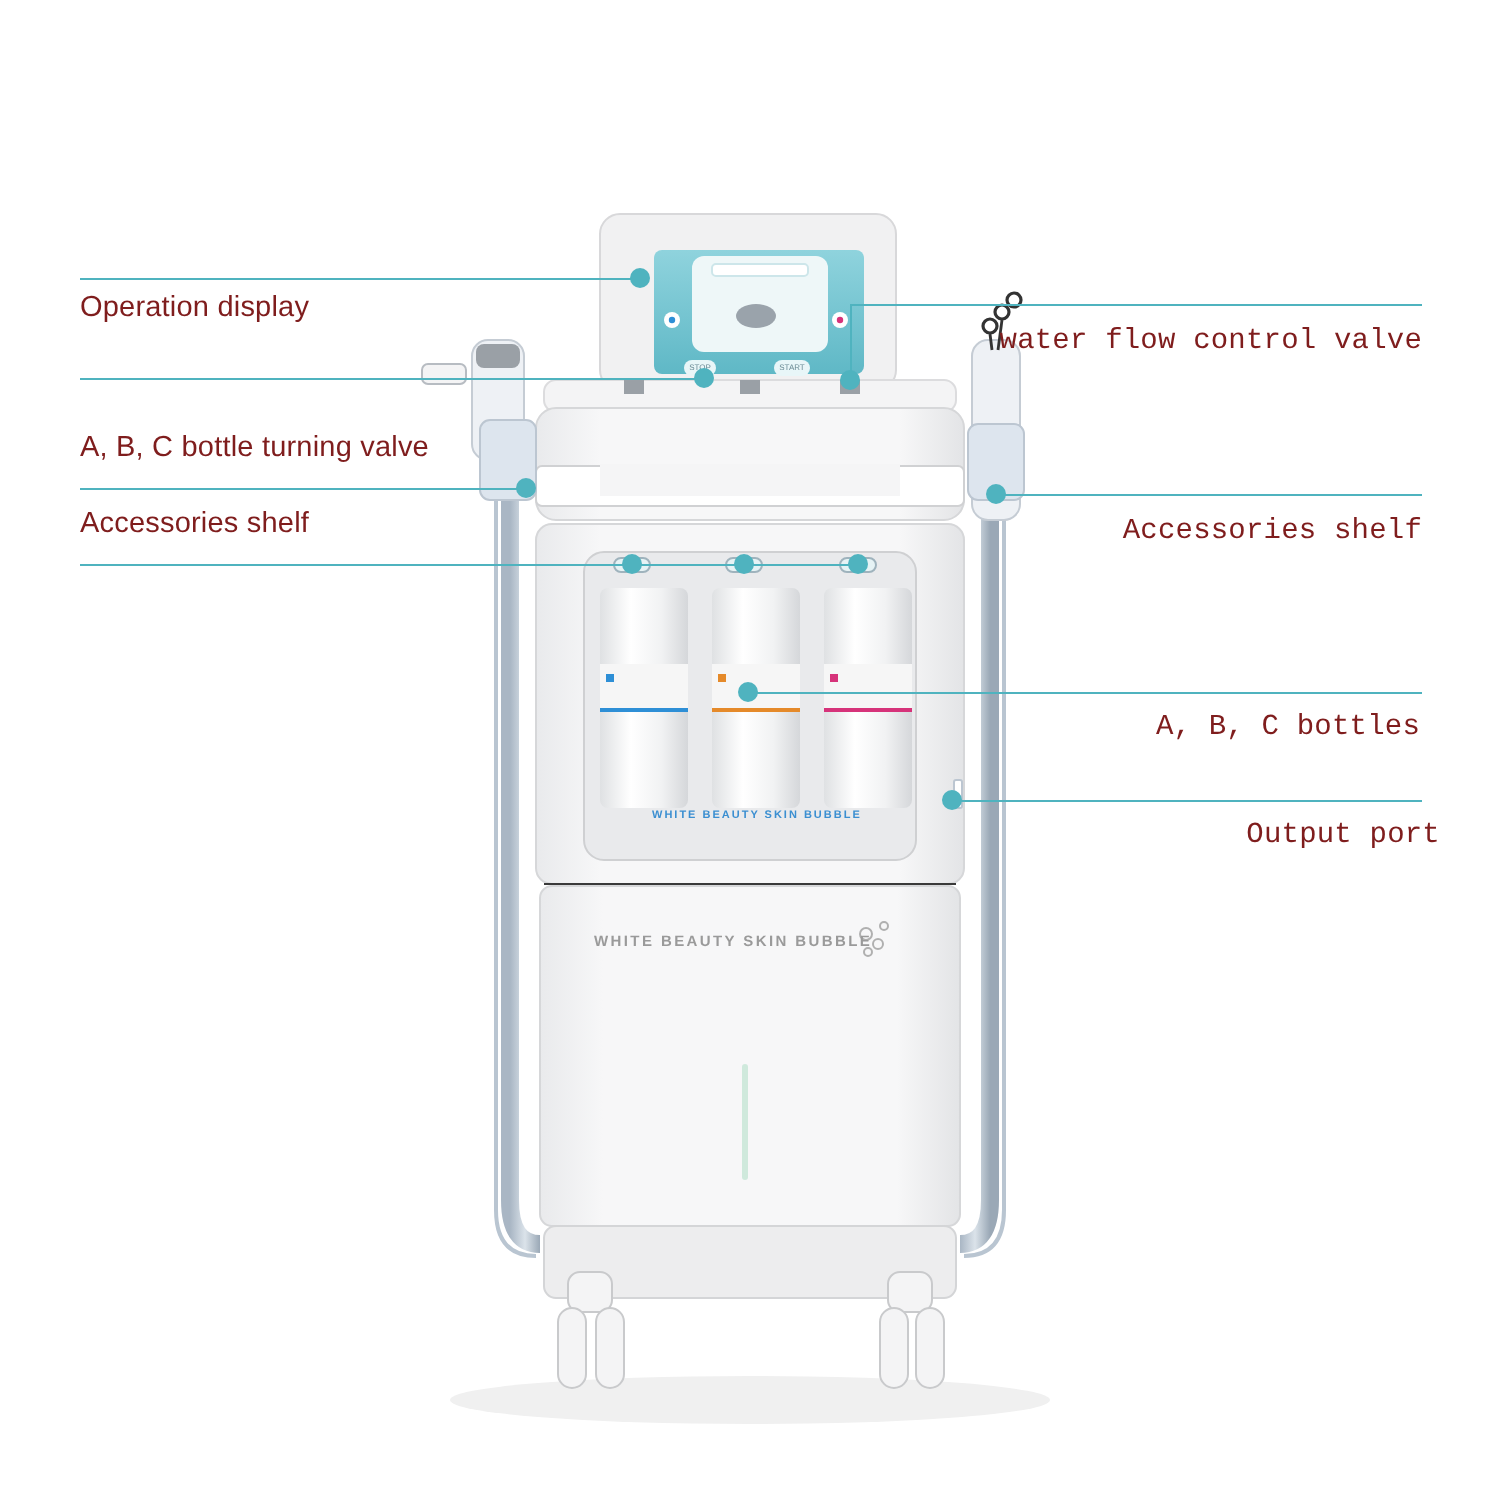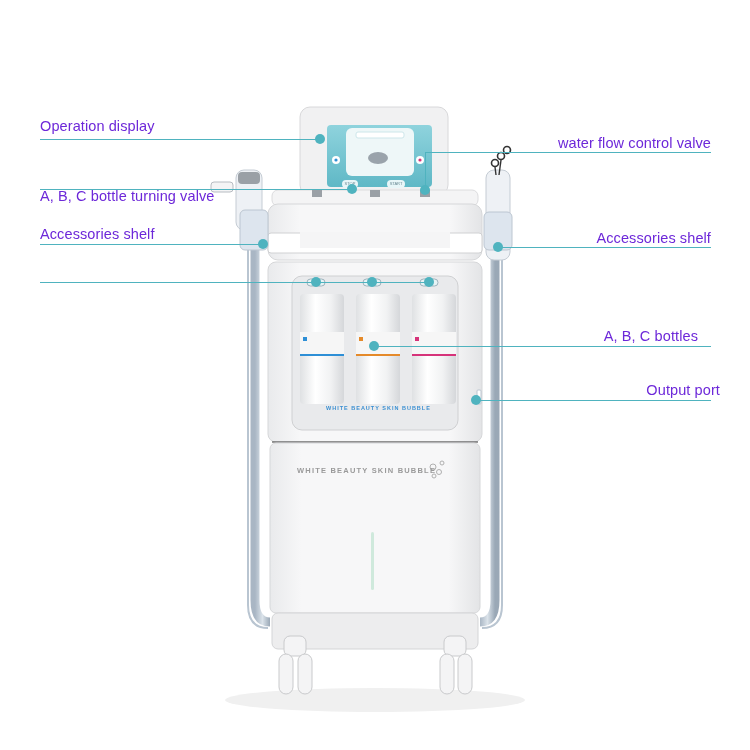--- a/index.html
+++ b/index.html
@@ -1,19 +1,19 @@
 <!DOCTYPE html>
 <html><head>
 <meta charset="utf-8">
 <style>
   html, body { margin:0; padding:0; background:#ffffff; }
   body { width:750px; height:750px; position:relative; overflow:hidden; font-family:"Liberation Sans", "DejaVu Sans", sans-serif; }
   .stage { position:absolute; left:0; top:0; width:750px; height:750px; }
-  .lbl { position:absolute; font-size:14.5px; color:#6d28d9; white-space:nowrap; letter-spacing:0.1px; }
-  .lbl.r { text-align:right; }
+  .lbl { position:absolute; font-size:14.5px; color:#7f1d1d; white-space:nowrap; letter-spacing:0.1px;margin-top:28px; }
+  .lbl.r { text-align:right;font-family:Liberation Mono, monospace; }
   .line { position:absolute; height:1px; background:#4fb3bf; }
   .dot { position:absolute; width:10px; height:10px; border-radius:50%; background:#4fb3bf; transform:translate(-5px,-5px); }
   svg { position:absolute; left:0; top:0; }
   .brand { position:absolute; font-size:8.5px; letter-spacing:1.4px; font-weight:bold; white-space:nowrap;text-align:right; }
   .scr-btn { position:absolute; font-size:4px; color:#6a8a94; background:#e8f6f8; border-radius:5px; text-align:center; line-height:8px; height:8px; }
 </style>
 </head>
 <body>
 
 <div class="stage">
@@ -150,21 +150,21 @@
 
   <div class="lbl r" style="right:39px;top:135px;">water flow control valve</div>
   <div class="line" style="left:425px;top:152px;width:286px;"></div>
   <div class="line" style="left:425px;top:152px;width:1px;height:36px;"></div>
   <div class="dot" style="left:425px;top:190px;"></div>
 
   <div class="lbl r" style="right:39px;top:230px;">Accessories shelf</div>
   <div class="line" style="left:498px;top:247px;width:213px;"></div>
   <div class="dot" style="left:498px;top:247px;"></div>
 
-  <div class="lbl r" style="right:52px;top:328px;">A, B, C bottles</div>
+  <div class="lbl r" style="right:40px;top:328px;">A, B, C bottles</div>
   <div class="line" style="left:374px;top:346px;width:337px;"></div>
   <div class="dot" style="left:374px;top:346px;"></div>
 
   <div class="lbl r" style="right:30px;top:382px;">Output port</div>
   <div class="line" style="left:476px;top:400px;width:235px;"></div>
   <div class="dot" style="left:476px;top:400px;"></div>
 
 </div>
 
 </body></html>

